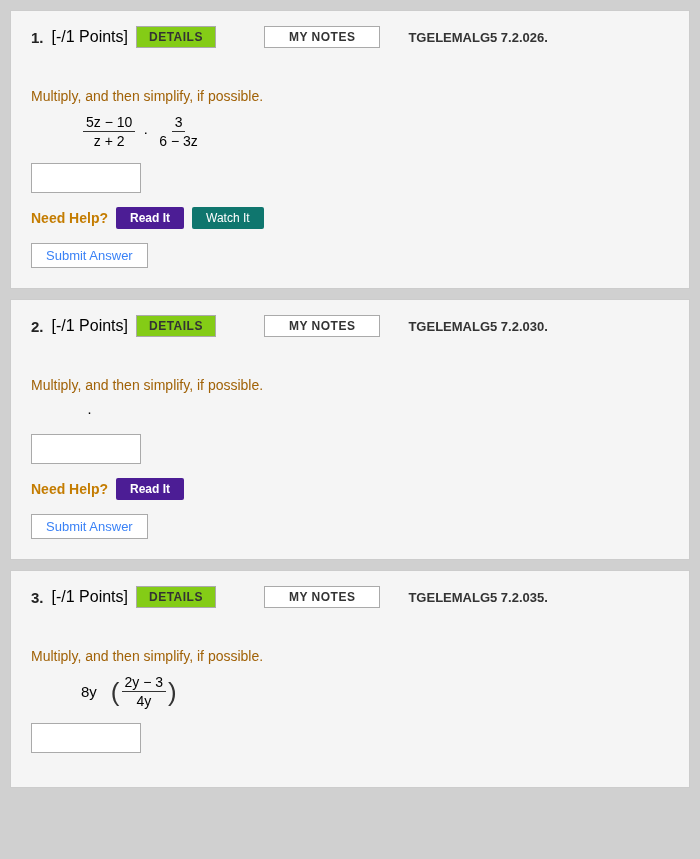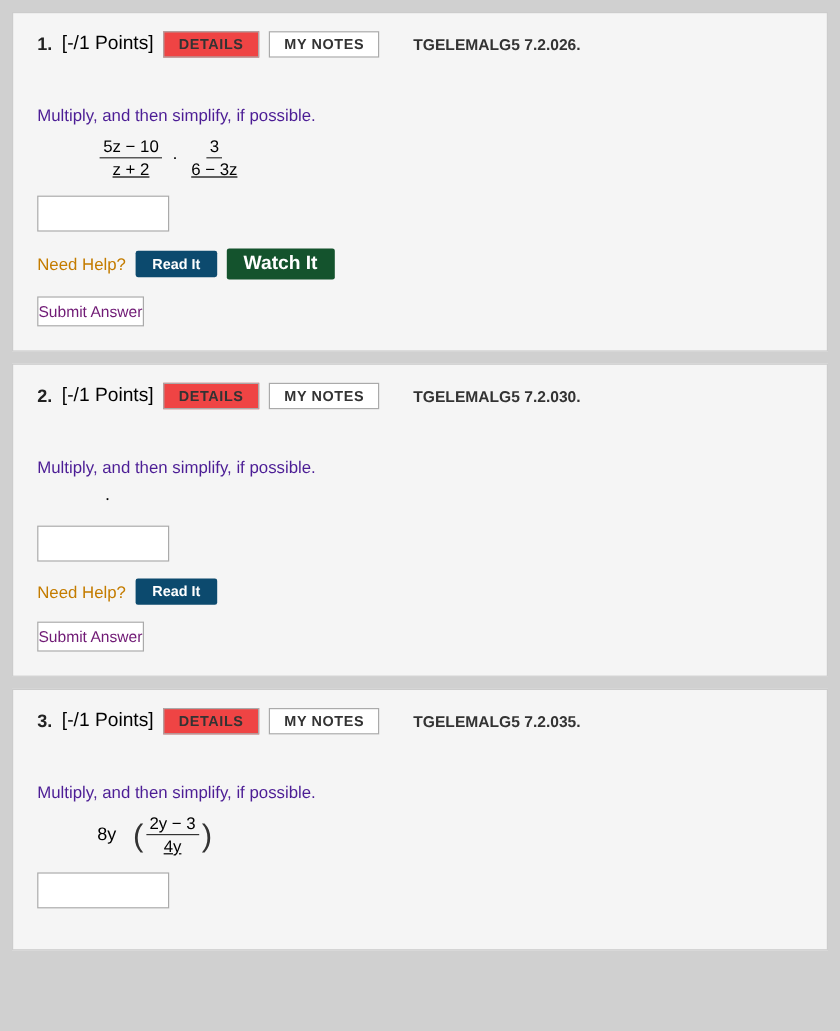--- a/index.html
+++ b/index.html
@@ -38,51 +38,52 @@
       margin-bottom: 14px;
     }
 
     .problem-number {
       font-size: 15px;
       font-weight: bold;
       color: #222;
     }
 
     .btn-details {
-      background: #ef4444;
+      background: #84cc16;
       border: 1.5px solid #aaa;
       padding: 3px 12px;
       font-size: 12px;
       font-weight: bold;
       color: #333;
       cursor: pointer;
       letter-spacing: 0.5px;
     }
 
     .btn-my-notes {
       background: white;
       border: 1.5px solid #aaa;
-      padding: 3px 12px;
+      padding: 3px 24px;
       font-size: 12px;
       font-weight: bold;
       color: #333;
       cursor: pointer;
       letter-spacing: 0.5px;
+      margin-left: 40px;
     }
 
     .problem-code {
       font-size: 13px;
       font-weight: bold;
       color: #333;
       margin-left: 20px;
     }
 
     .problem-instruction {
       font-size: 14px;
-      color: #4c1d95;
+      color: #a16207;
       margin-bottom: 10px;
       margin-top: 40px;
     }
 
     .fraction {
       display: inline-flex;
       flex-direction: column;
       align-items: center;
       vertical-align: middle;
       margin: 0 2px;
@@ -93,21 +94,20 @@
       padding: 0 3px 1px 3px;
       font-size: 14px;
       white-space: nowrap;
       text-align: center;
     }
 
     .fraction .denominator {
       padding: 1px 3px 0 3px;
       font-size: 14px;
       white-space: nowrap;
-      text-decoration: underline;
     }
 
     .math-op {
       display: inline-block;
       vertical-align: middle;
       margin: 0 6px;
       font-size: 15px;
     }
 
     .answer-box {
@@ -121,52 +121,52 @@
 
     .need-help-row {
       display: flex;
       align-items: center;
       gap: 8px;
       margin-bottom: 14px;
     }
 
     .need-help-label {
       color: #c47c00;
-      font-weight: normal;
+      font-weight: bold;
       font-size: 14px;
     }
 
     .btn-read-it {
-      background: #0c4a6e;
+      background: #4c1d95;
       color: white;
       border: none;
       padding: 4px 14px;
       font-size: 12px;
       font-weight: bold;
       cursor: pointer;
       border-radius: 2px;
     }
 
     .btn-watch-it {
-      background: #14532d;
+      background: #0f766e;
       color: white;
       border: none;
       padding: 4px 14px;
-      font-size: 16px;
-      font-weight: bold;
+      font-size: 12px;
+      font-weight: normal;
       cursor: pointer;
       border-radius: 2px;
     }
 
     .btn-submit {
       background: white;
       border: 1.5px solid #aaa;
-      padding: 4px 0;
+      padding: 4px 14px;
       font-size: 13px;
-      color: #701a75;
+      color: #3b82f6;
       cursor: pointer;
     }
 
     sup {
       font-size: 10px;
     }
 
     .math-line {
       display: flex;
       align-items: center;

